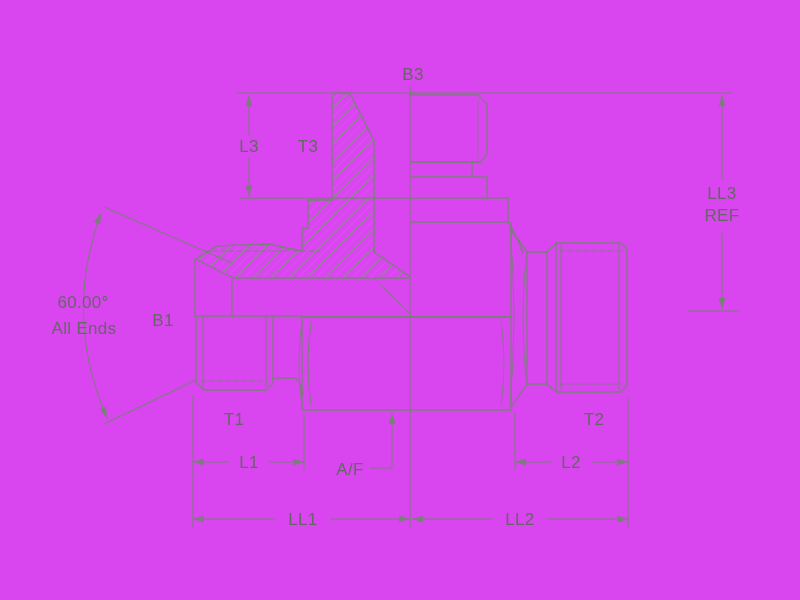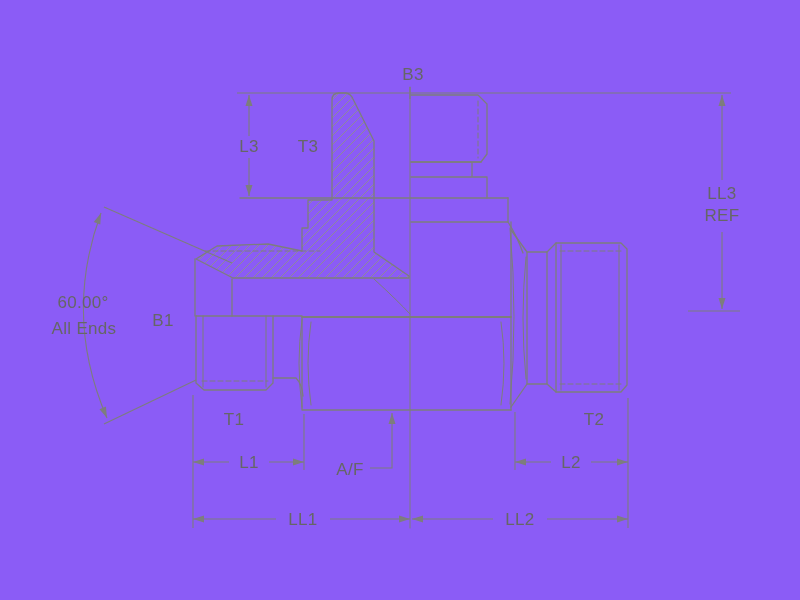--- a/index.html
+++ b/index.html
@@ -1,16 +1,16 @@
 <!DOCTYPE html>
 <html><head>
 <meta charset="utf-8">
 <style>
   html,body{margin:0;padding:0;background:#ffffff;}
-  .stage{position:relative;width:800px;height:600px;background:#8b5cf6;overflow:hidden;
+  .stage{position:relative;width:800px;height:600px;background:#d946ef;overflow:hidden;
          font-family:"Liberation Sans", sans-serif;}
   svg{position:absolute;left:0;top:0;}
   text{font-family:"Liberation Sans", sans-serif;font-size:17px;fill:#666666;letter-spacing:.3px;}
   .geo{stroke:#7d7d7d;stroke-width:1.3;fill:none;stroke-linecap:round;stroke-linejoin:round;}
   .thick{stroke-width:2;}
   .thin{stroke-width:1;}
   .dash{stroke-dasharray:5 3;}
   .dim{stroke:#7d7d7d;stroke-width:1.1;fill:none;}
   .arrow{fill:#7d7d7d;stroke:none;}
   .hatchfill{fill:url(#hatch);stroke:#7d7d7d;stroke-width:1.3;stroke-linejoin:round;}

